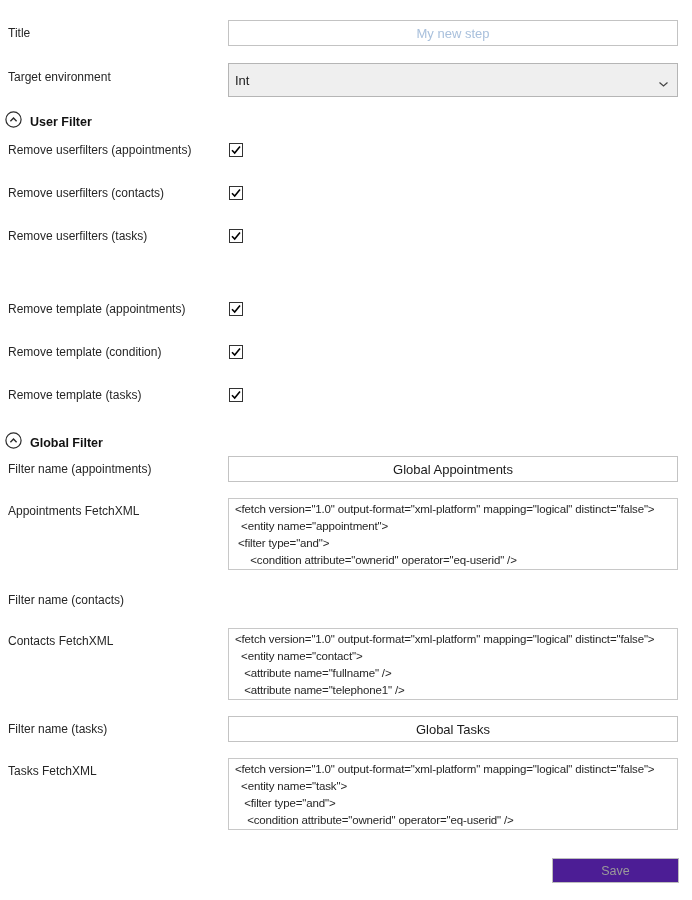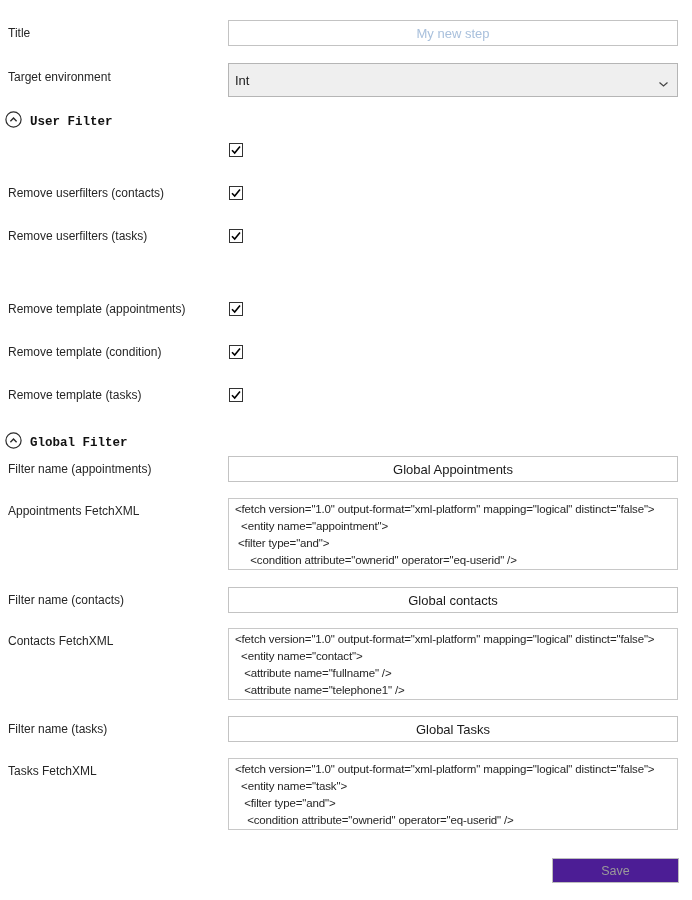--- a/index.html
+++ b/index.html
@@ -14,21 +14,21 @@
          font-family:"Liberation Sans","DejaVu Sans",sans-serif;
          font-size:13px; color:#1a1a1a; outline:none; border-radius:0;text-align:center; }
   .inp::placeholder { color:#a9c0dc; opacity:1; }
 
   .sel { position:absolute; left:228px; width:450px; height:26px;
          border:1px solid #b5b5b5; background:#efefef;
          display:flex; align-items:center; padding:16px 6px;
          font-size:13px; color:#1a1a1a; cursor:default; }
   .sel .chev { position:absolute; right:9px; top:11px; }
 
-  .hdr { position:absolute; left:5px; display:flex; align-items:center; gap:8px; cursor:pointer;font-family:Liberation Mono, monospace; }
+  .hdr { position:absolute; left:5px; display:flex; align-items:center; gap:8px; cursor:pointer; }
   .hdr .hdr-txt { font-size:12.5px; font-weight:bold; color:#111111; white-space:nowrap; }
 
   .cb { position:absolute; left:229px; width:14px; height:14px;
         border:1px solid #333333; background:#ffffff; cursor:pointer;
         display:flex; align-items:center; justify-content:center; }
 
   .ta { position:absolute; left:228px; width:450px; height:72px;
         border:1px solid #c8c8c8; background:#ffffff; padding:2px 6px;
         font-family:"Liberation Sans","DejaVu Sans",sans-serif;
         font-size:11.5px; letter-spacing:-0.15px; line-height:17px; color:#262626;
@@ -60,20 +60,21 @@
   <div class="hdr" style="top:111px">
     <span>
       <svg width="17" height="17" viewBox="0 0 17 17">
           <circle cx="8.5" cy="8.5" r="7.6" fill="none" stroke="#2b2b2b" stroke-width="1.2"></circle>
           <path d="M5.4 10.2 L8.5 7.1 L11.6 10.2" fill="none" stroke="#2b2b2b" stroke-width="1.4"></path>
         </svg>
     </span>
     <span class="hdr-txt">User Filter</span>
   </div>
 
+  <div class="lbl" style="top:142px">Remove userfilters (appointments)</div>
   <div class="cb" style="top:143px">
     <svg width="12" height="12" viewBox="0 0 12 12">
         <path d="M2 6.2 L4.7 9 L10 2.6" fill="none" stroke="#000000" stroke-width="1.6"></path>
       </svg>
   </div>
 
   <div class="lbl" style="top:185px">Remove userfilters (contacts)</div>
   <div class="cb" style="top:186px">
     <svg width="12" height="12" viewBox="0 0 12 12">
         <path d="M2 6.2 L4.7 9 L10 2.6" fill="none" stroke="#000000" stroke-width="1.6"></path>
@@ -122,21 +123,20 @@
   <div class="lbl" style="top:461px">Filter name (appointments)</div>
   <input class="inp" style="top: 456px;" type="text" value="Global Appointments">
 
   <div class="lbl" style="top:503px">Appointments FetchXML</div>
   <textarea class="ta" style="top: 498px;" spellcheck="false" wrap="off">&lt;fetch version="1.0" output-format="xml-platform" mapping="logical" distinct="false"&gt;
   &lt;entity name="appointment"&gt;
  &lt;filter type="and"&gt;
      &lt;condition attribute="ownerid" operator="eq-userid" /&gt;</textarea>
 
   <div class="lbl" style="top:592px">Filter name (contacts)</div>
-  <input class="inp" style="top: 587px;" type="text" value="Global contacts">
 
   <div class="lbl" style="top:633px">Contacts FetchXML</div>
   <textarea class="ta" style="top: 628px;" spellcheck="false" wrap="off">&lt;fetch version="1.0" output-format="xml-platform" mapping="logical" distinct="false"&gt;
   &lt;entity name="contact"&gt;
    &lt;attribute name="fullname" /&gt;
    &lt;attribute name="telephone1" /&gt;</textarea>
 
   <div class="lbl" style="top:721px">Filter name (tasks)</div>
   <input class="inp" style="top: 716px;" type="text" value="Global Tasks">
 

